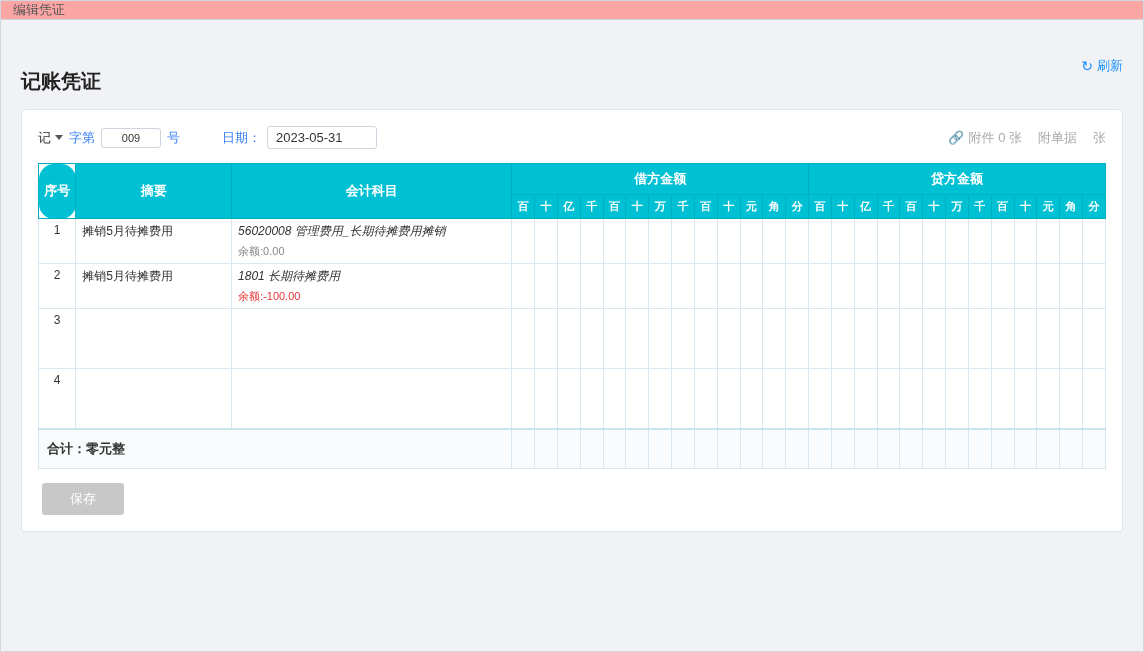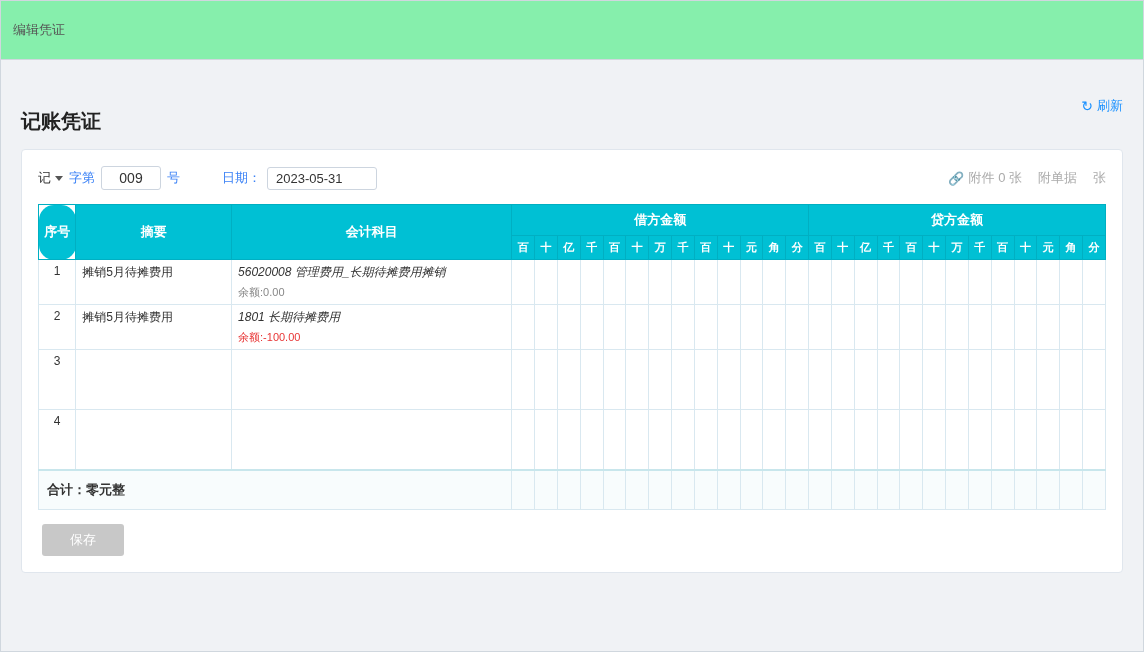--- a/index.html
+++ b/index.html
@@ -9,22 +9,22 @@
       background: #f0f2f5;
       color: #333;
     }
     .window {
       width: 1144px;
       min-height: 652px;
       background: #f0f2f5;
       border: 1px solid #d0d7de;
     }
     .title-bar {
-      background: #86efac;
-      padding: 20px 12px;
+      background: #fca5a5;
+      padding: 0 12px;
       font-size: 13px;
       color: #555;
       border-bottom: 1px solid #d0d7de;
     }
     .main-content {
       padding: 16px 20px;
     }
     .page-header {
       display: flex;
       justify-content: space-between;
@@ -71,21 +71,21 @@
     .meta-select {
       display: flex;
       align-items: center;
       gap: 2px;
       cursor: pointer;
     }
     .meta-input {
       border: 1px solid #cdd5df;
       border-radius: 3px;
       padding: 3px 8px;
-      font-size: 14px;
+      font-size: 11px;
       color: #333;
       background: #fff;
       width: 60px;
       text-align: center;
     }
     .date-input {
       border: 1px solid #cdd5df;
       border-radius: 3px;
       padding: 3px 8px;
       font-size: 13px;

